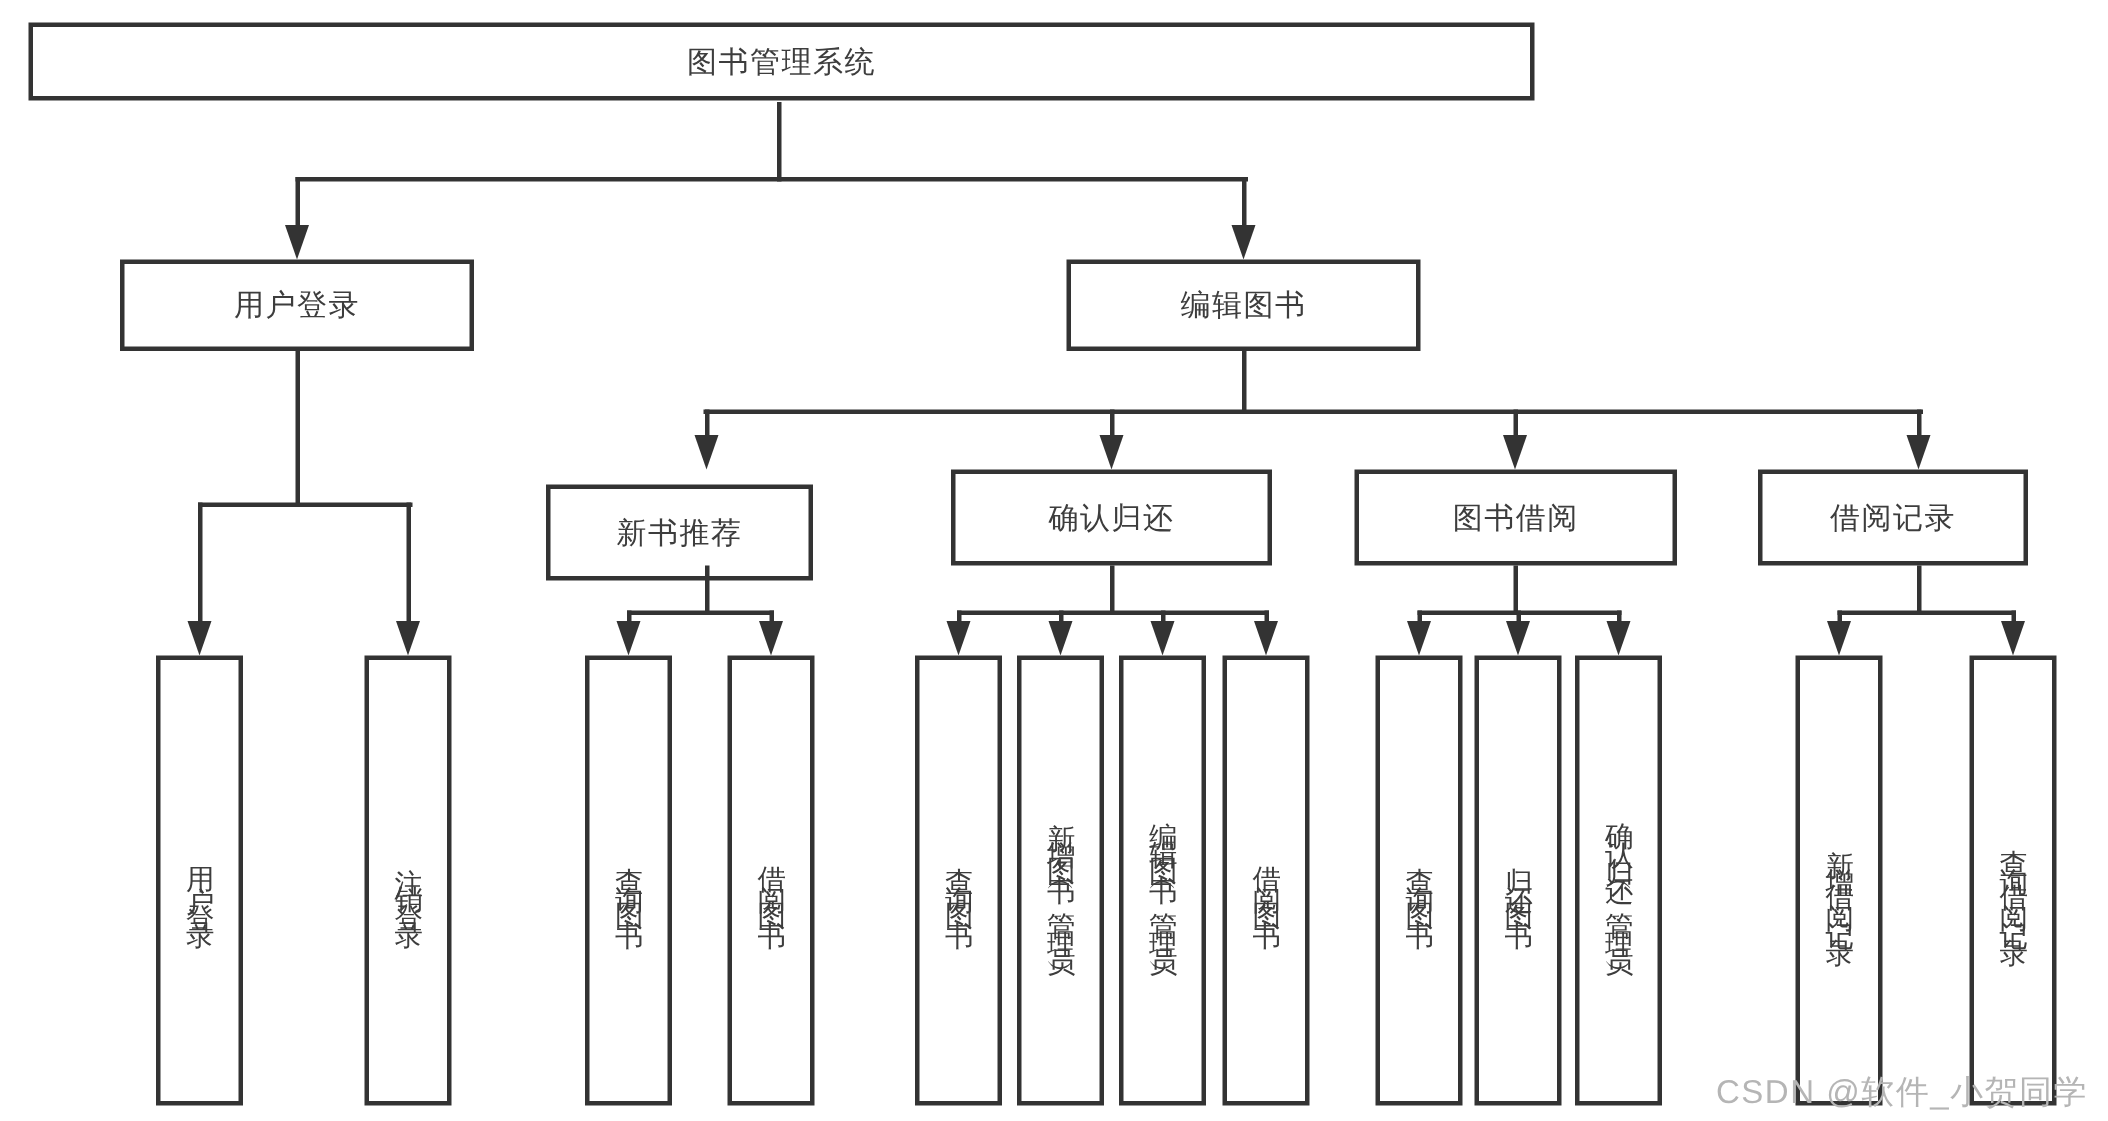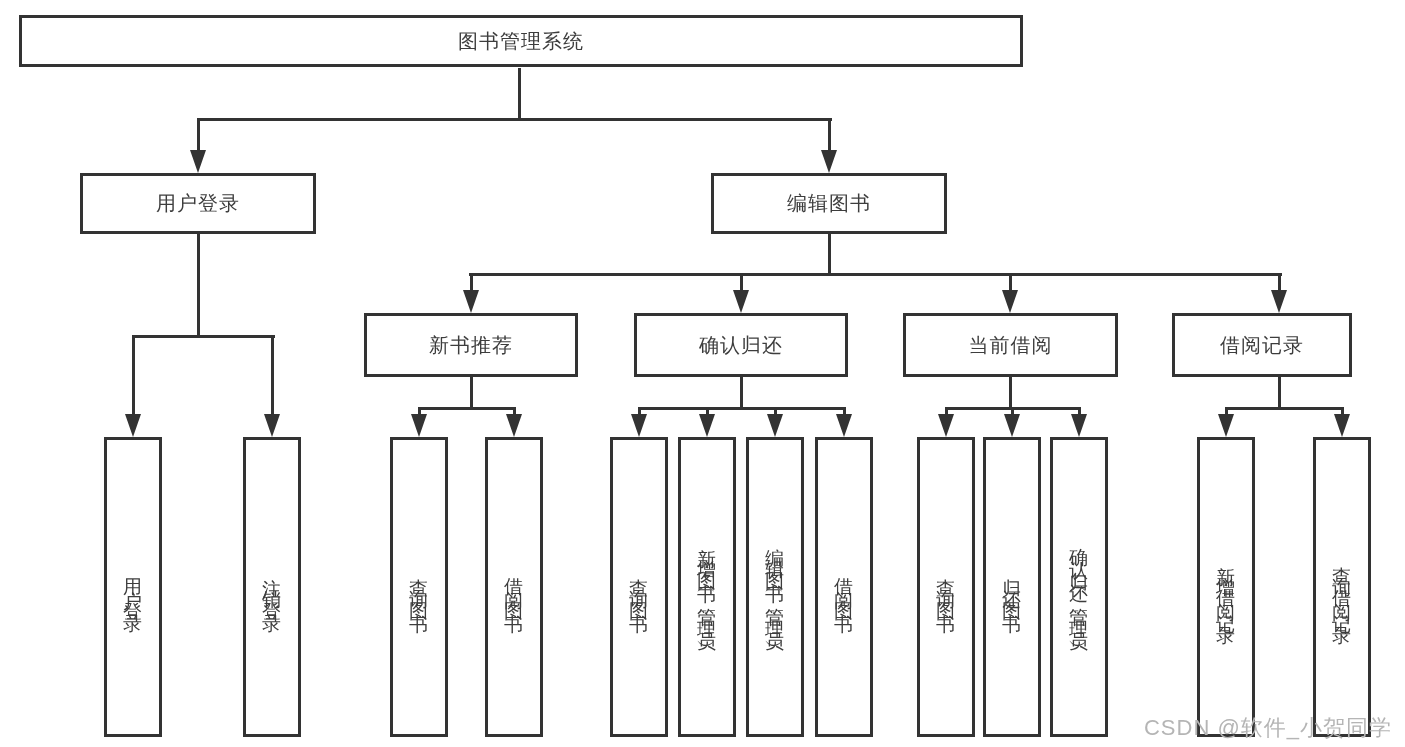--- a/index.html
+++ b/index.html
@@ -101,28 +101,28 @@
   <div class="hline" style="left:469px;top:273px;width:813px;"></div>
   <div class="vline" style="left:470px;top:273px;height:20px;"></div>
   <div class="arrow" style="left:463px;top:290px;"></div>
   <div class="vline" style="left:740px;top:273px;height:20px;"></div>
   <div class="arrow" style="left:733px;top:290px;"></div>
   <div class="vline" style="left:1009px;top:273px;height:20px;"></div>
   <div class="arrow" style="left:1002px;top:290px;"></div>
   <div class="vline" style="left:1278px;top:273px;height:20px;"></div>
   <div class="arrow" style="left:1271px;top:290px;"></div>
 
-  <div class="node" style="left:364px;top:313px;width:214px;height:64px;">
+  <div class="node" style="left:364px;top:323px;width:178px;height:64px;">
     <span>新书推荐</span>
   </div>
   <div class="node" style="left:634px;top:313px;width:214px;height:64px;">
     <span>确认归还</span>
   </div>
   <div class="node" style="left:903px;top:313px;width:215px;height:64px;">
-    <span>当前借阅</span>
+    <span>图书借阅</span>
   </div>
   <div class="node" style="left:1172px;top:313px;width:180px;height:64px;">
     <span>借阅记录</span>
   </div>
 
   <div class="vline" style="left:470px;top:377px;height:33px;"></div>
   <div class="hline" style="left:418px;top:407px;width:98px;"></div>
   <div class="vline" style="left:418px;top:407px;height:12px;"></div>
   <div class="arrow" style="left:411px;top:414px;"></div>
   <div class="vline" style="left:513px;top:407px;height:12px;"></div>

